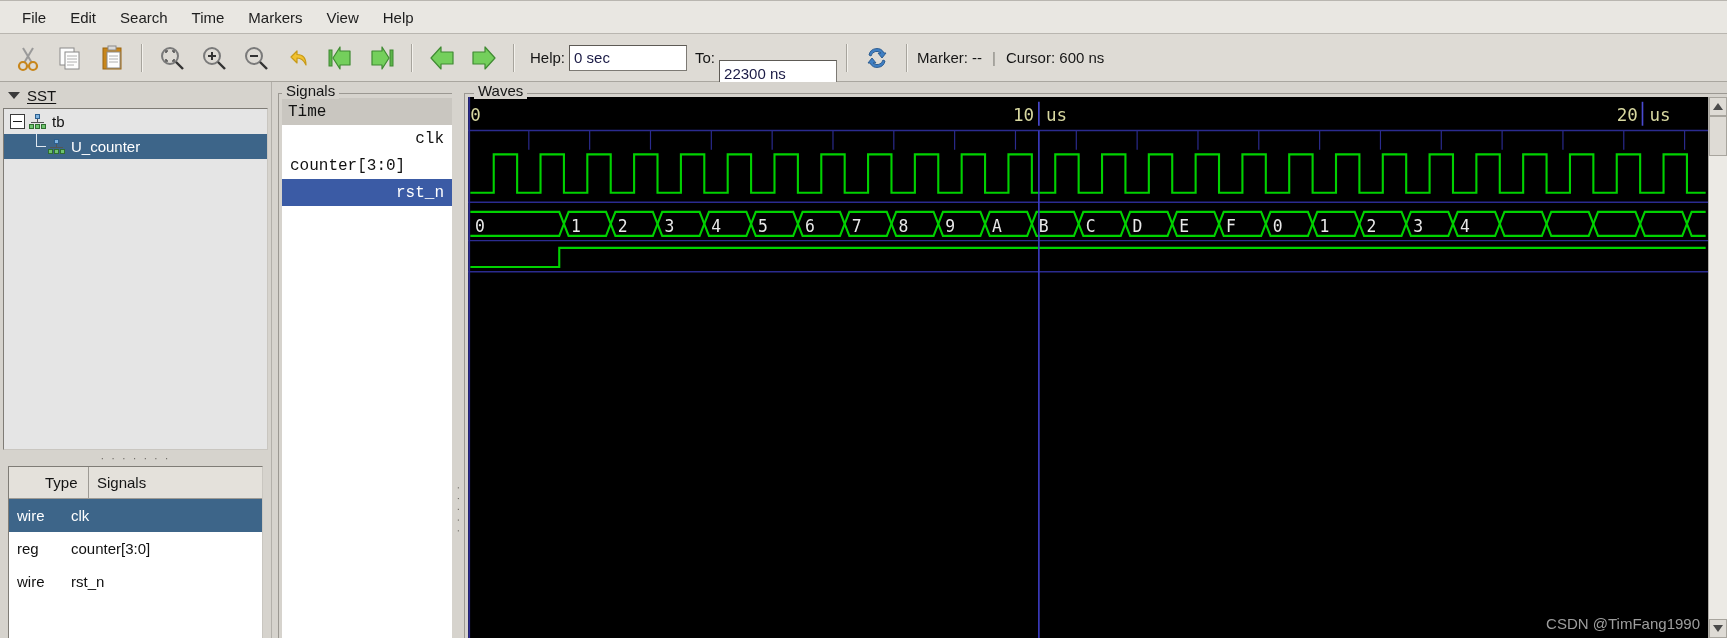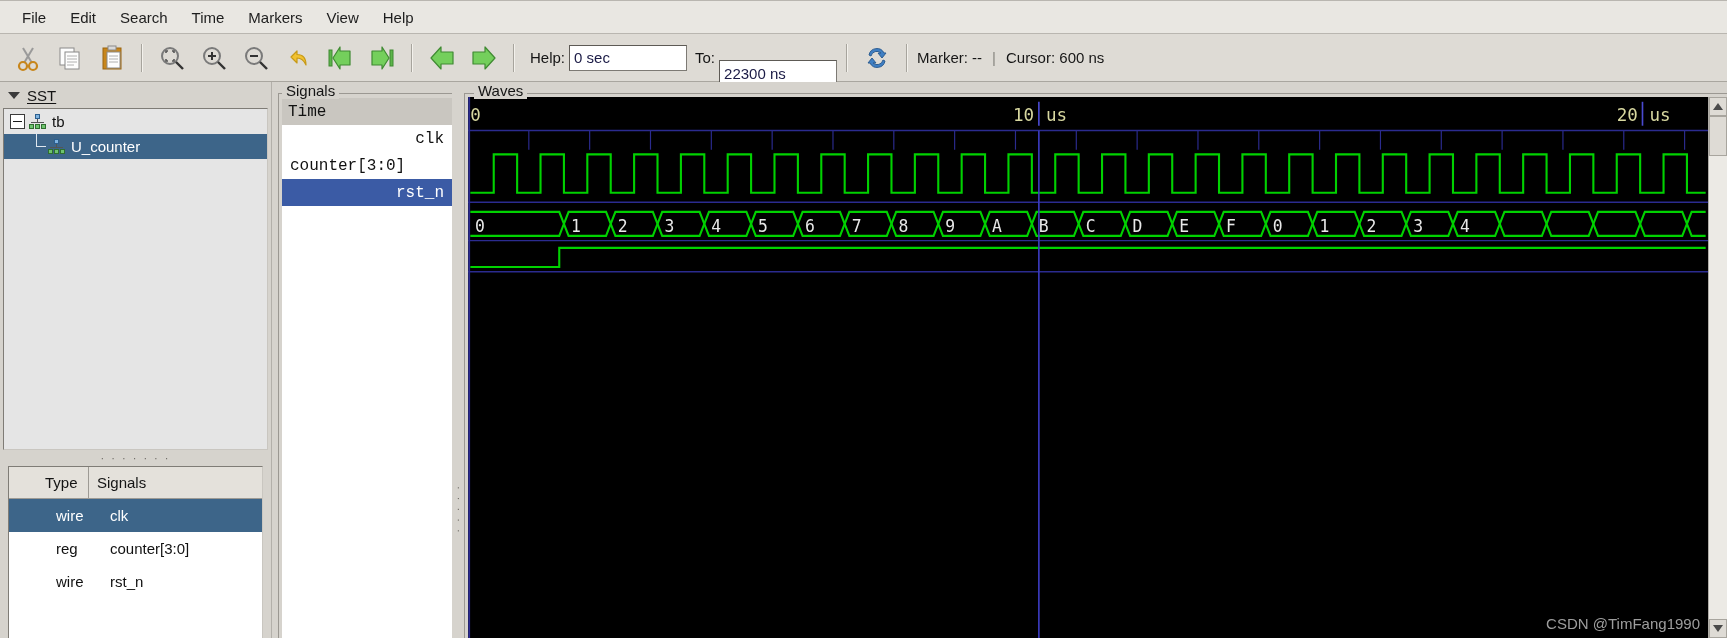--- a/index.html
+++ b/index.html
@@ -250,21 +250,21 @@
     padding-left: 8px;
   }
   .col-type { width: 52px; border-right: 1px solid #9d9a94; }
   .col-sig { flex: 1 1 auto; }
   .sig-row {
     height: 33px;
     display: flex; align-items: center;
     font-size: 15px; color: #111;
   }
   .sig-row.sel { background: #3d6589; color: #ffffff; }
-  .sig-row .t { width: 52px; padding-left: 8px; margin-left: 39px; }
+  .sig-row .t { width: 52px; padding-left: 8px; }
   .sig-row .s { flex: 1 1 auto; padding-left: 10px; }
 
   
   .signames {
     width: 180px; flex: 0 0 180px;
     background: #d6d3cd;
     display: flex; flex-direction: column;
     position: relative;
   }
   .frame-label {

